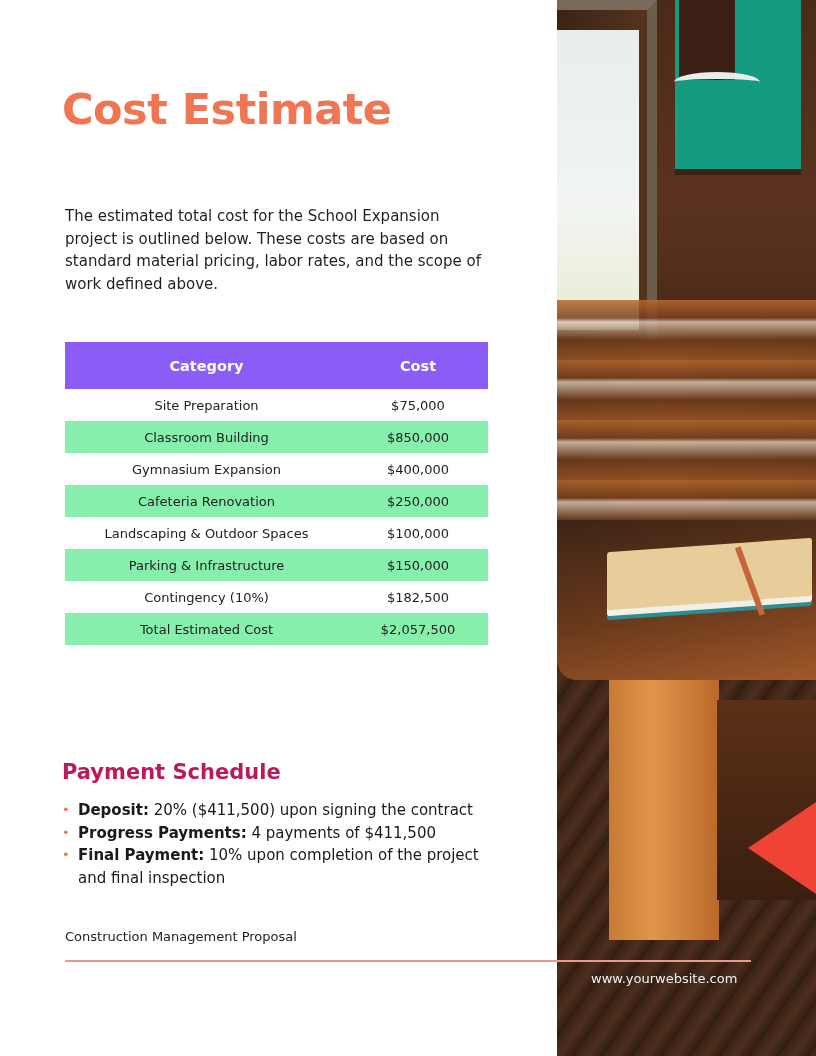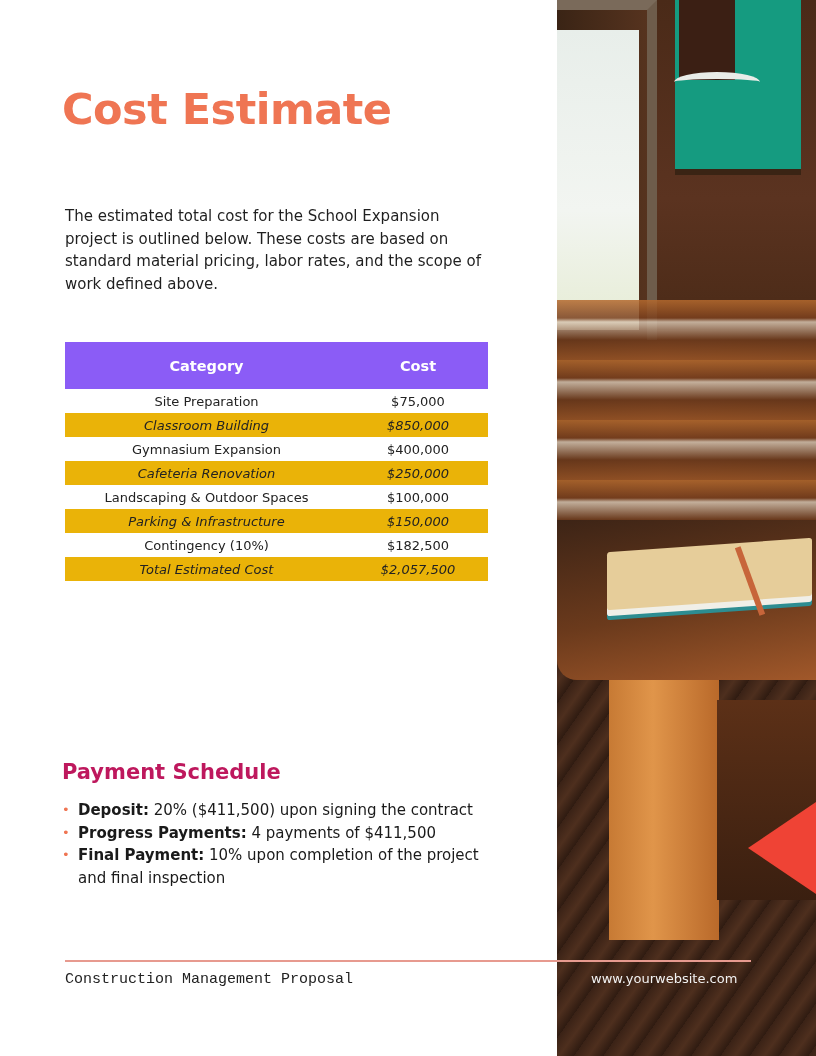--- a/index.html
+++ b/index.html
@@ -23,23 +23,23 @@
       position: absolute; left: 65px; top: 342px; width: 423px;
       border-collapse: collapse; table-layout: fixed;
     }
     .cost-table th {
       background: #8b5cf6; color: #ffffff; font-weight: bold; font-size: 14.5px;
       height: 47px; text-align: center;
     }
     .cost-table th.c1, .cost-table td.c1 { width: 283px; }
     .cost-table th.c2, .cost-table td.c2 { width: 140px; }
     .cost-table td {
-      height: 24px; text-align: center; font-size: 13px; color: #222;
-    }
-    .cost-table tr.striped td { background: #eab308; font-style: italic; }
+      height: 32px; text-align: center; font-size: 13px; color: #222;
+    }
+    .cost-table tr.striped td { background: #86efac; }
 
     .pay-heading {
       position: absolute; left: 62px; top: 760px;
       font-weight: bold; font-size: 21px; color: #be185d;
     }
 
     .pay-list {
       position: absolute; left: 62px; top: 799px; width: 440px; list-style: none;
       font-size: 15px; line-height: 22.5px; color: #1a1a1a;
     }
@@ -47,21 +47,21 @@
     .pay-list li .bullet {
       position: absolute; left: 0; top: 0; color: #ef7553; font-size: 13px;
     }
     .pay-list li b { font-weight: bold; }
 
     .footer-line {
       position: absolute; left: 65px; top: 960px; width: 686px; height: 2px;
       background: #e79a8f;
     }
     .footer-left {
-      position: absolute; left: 65px; top: 971px; font-size: 15px; color: #222; font-family: Liberation Mono, monospace;
+      position: absolute; left: 65px; top: 929px; font-size: 13px; color: #222;
     }
     .footer-right {
       position: absolute; left: 591px; top: 971px; font-size: 13px; color: #f2f2f2; text-align: center;
     }
 
     
     .photo {
       position: absolute; left: 557px; top: 0; width: 259px; height: 1056px; overflow: hidden;
       background:
         linear-gradient(180deg, rgba(0,0,0,0) 0%, rgba(0,0,0,0) 70%, rgba(20,10,5,0.35) 100%),

